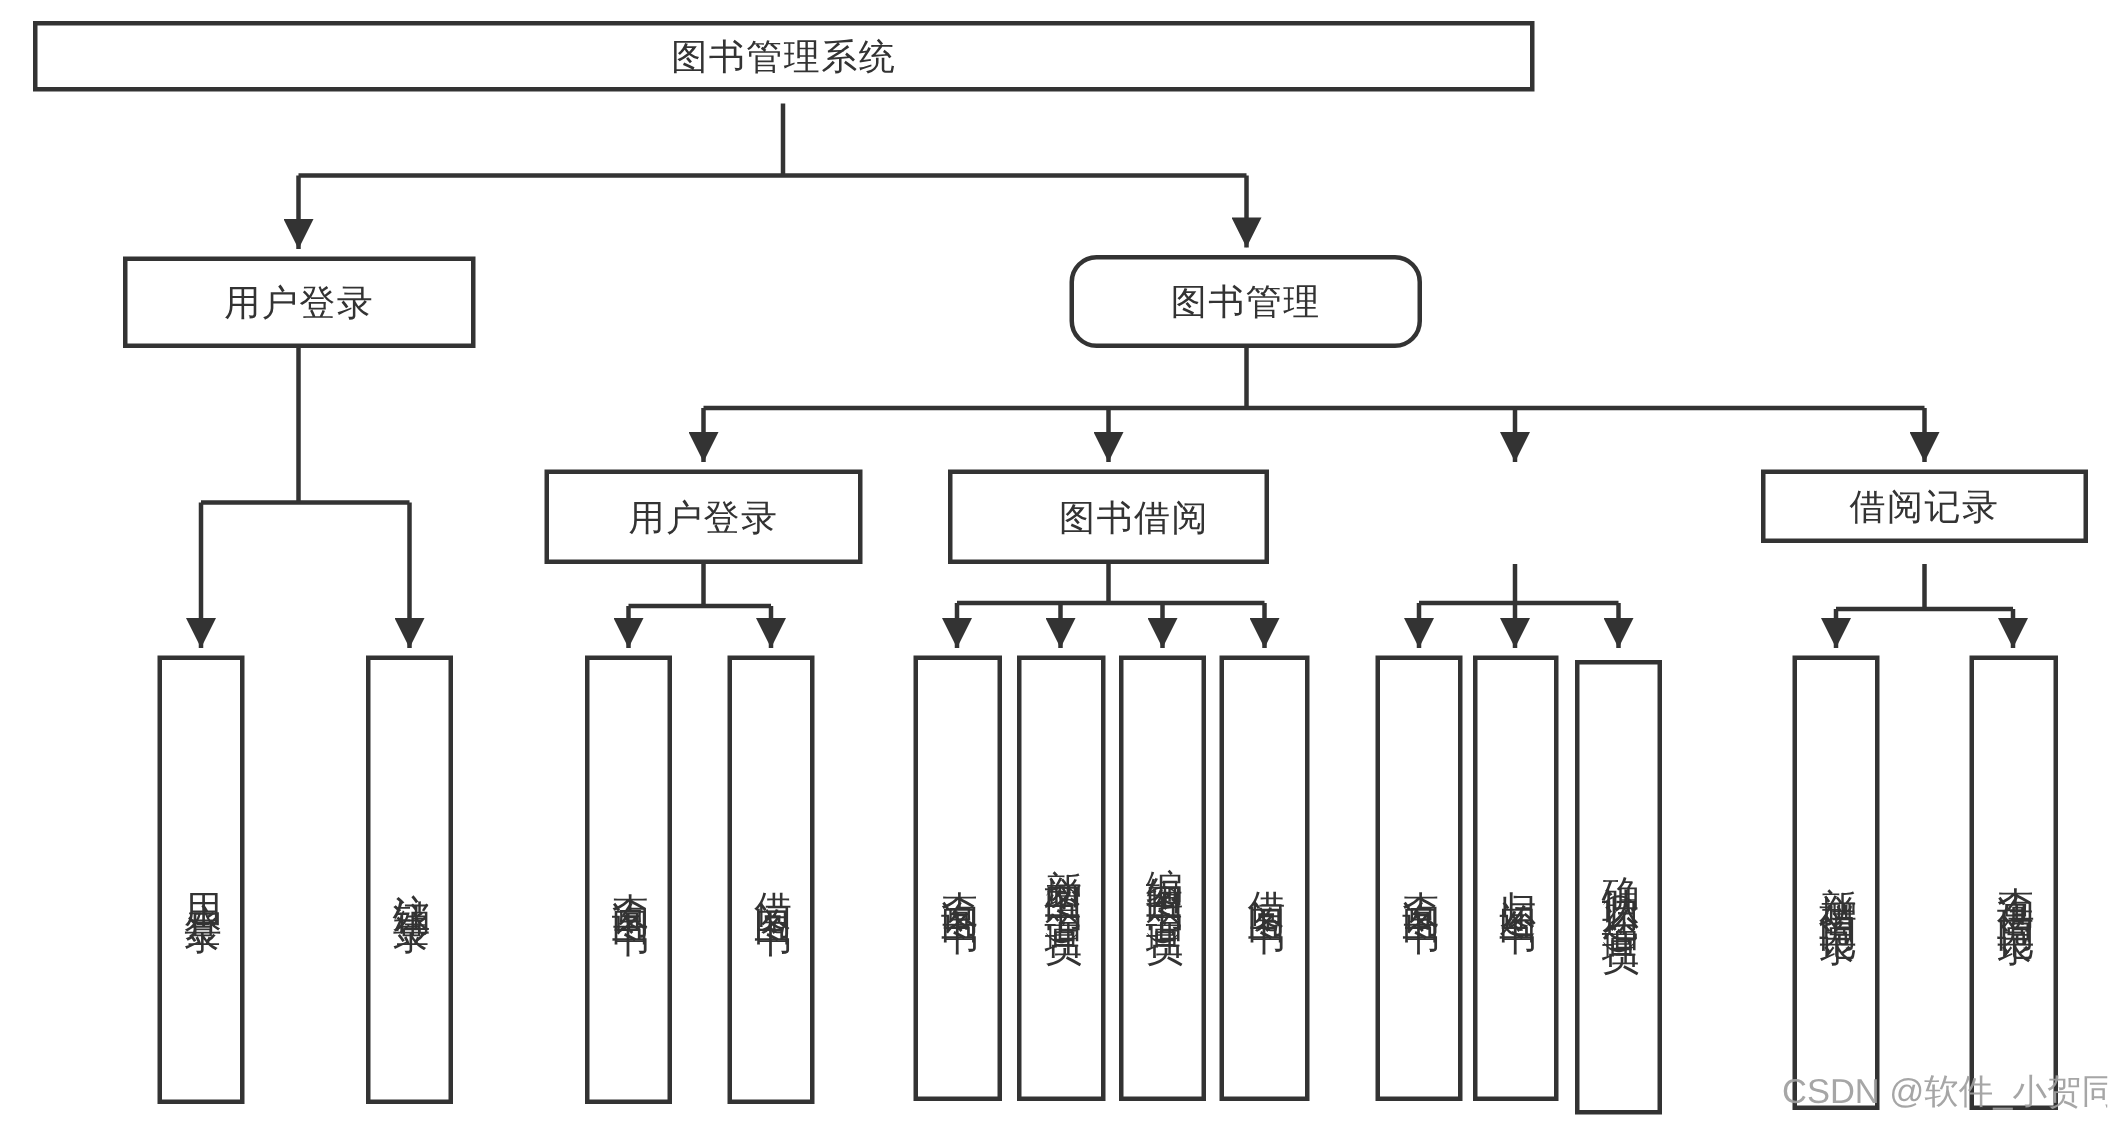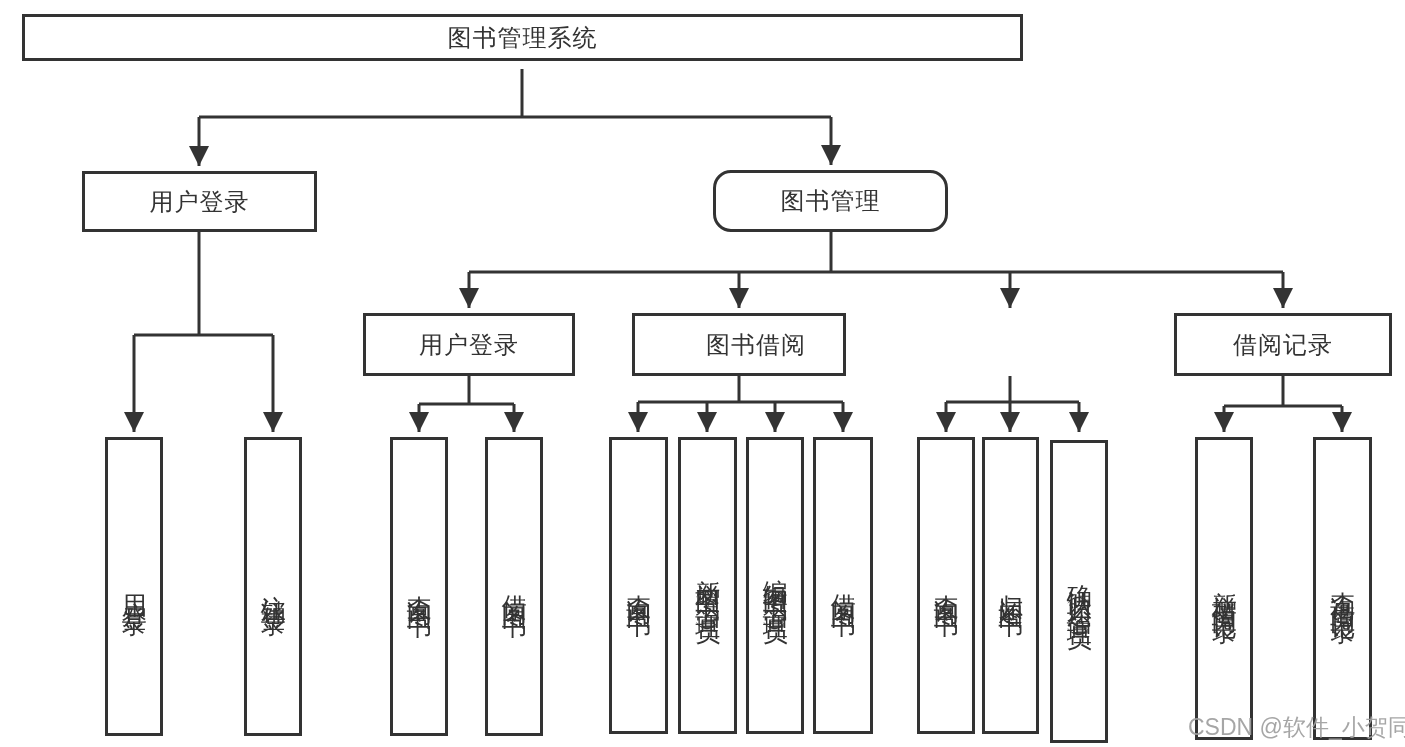--- a/index.html
+++ b/index.html
@@ -124,21 +124,21 @@
   <div class="node hnode" style="left:713px; top:170px; width:235px; height:62px;border-radius:18px;">
     <span>图书管理</span>
   </div>
 
   <div class="node hnode" style="left:363px; top:313px; width:212px; height:63px;">
     <span>用户登录</span>
   </div>
   <div class="node hnode" style="left:632px; top:313px; width:214px; height:63px;padding-left:34px;">
     <span>图书借阅</span>
   </div>
-  <div class="node hnode" style="left:1174px; top:313px; width:218px; height:63px;">
+  <div class="node hnode" style="left:1174px; top:313px; width:218px; height:49px;">
     <span>借阅记录</span>
   </div>
 
   <div class="node vnode" style="left:105px; top:437px; width:58px; height:299px;">
     <span>用户登录</span>
   </div>
   <div class="node vnode" style="left:244px; top:437px; width:58px; height:299px;">
     <span>注销登录</span>
   </div>
 

